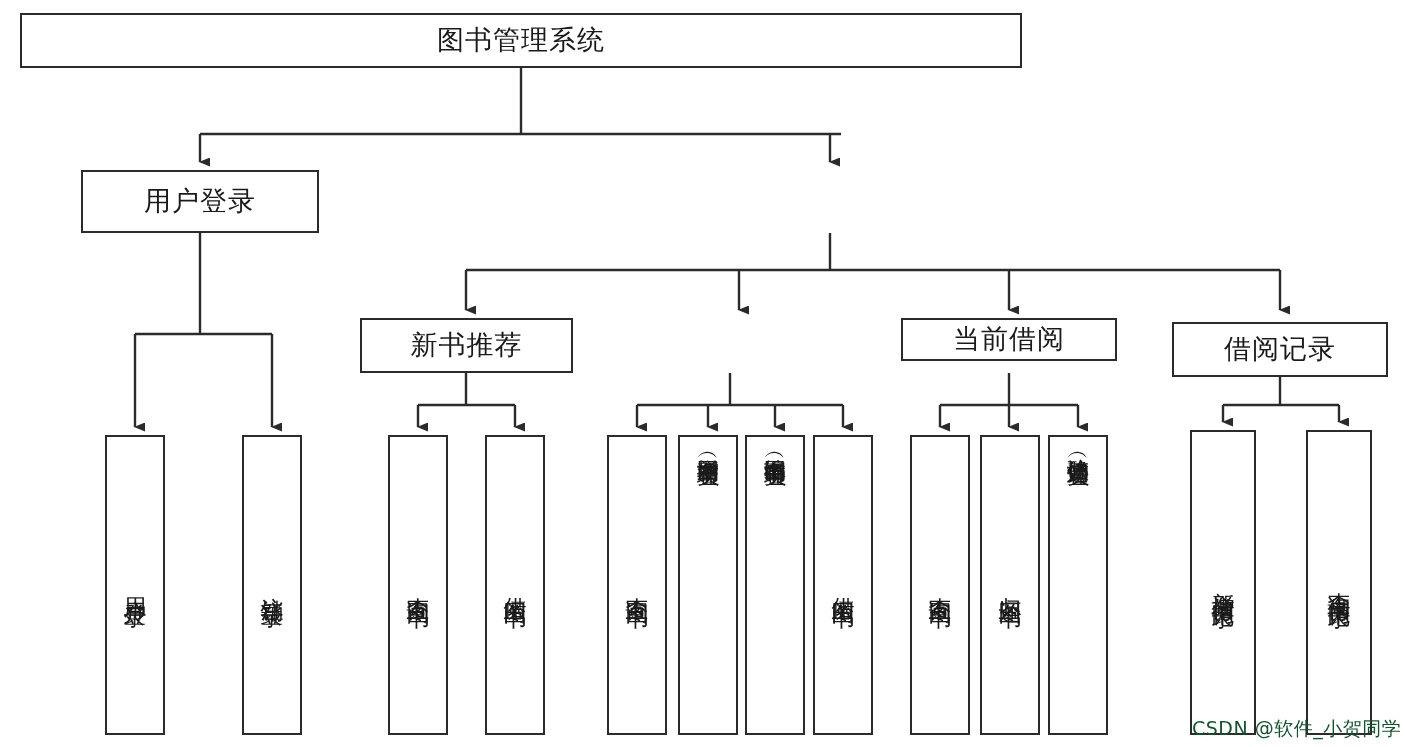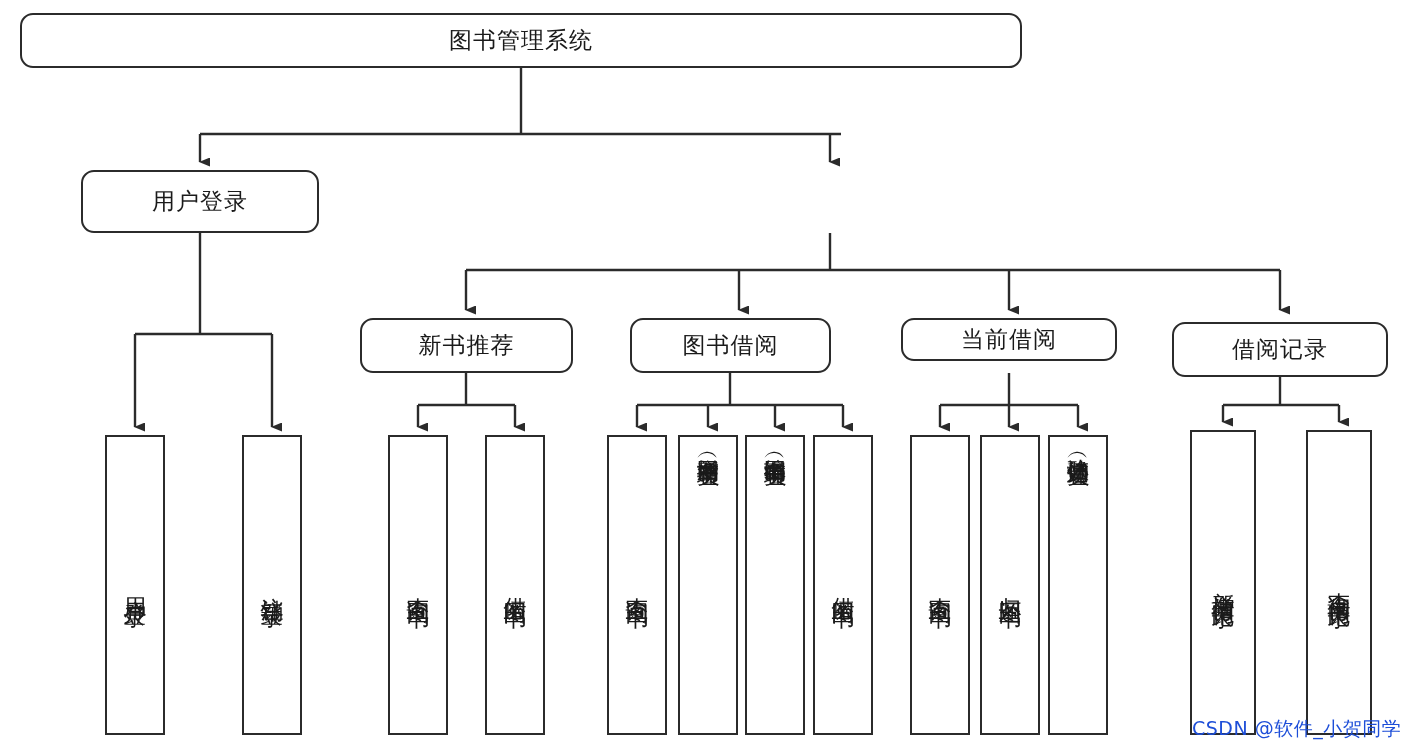--- a/index.html
+++ b/index.html
@@ -28,24 +28,23 @@
     position: absolute;
     box-sizing: border-box;
     background: #ffffff;
     border: 2px solid #2b2b2b;
     display: flex;
     align-items: center;
     justify-content: center;
     color: #1a1a1a;
   }
   .node.horiz {
-    font-size: 23px;
+    font-size: 27px;
     letter-spacing: 1px;
     line-height: 1.2;
-    border-radius: 13px;
   }
   .node.vert {
     align-items: center;
     justify-content: center;
   }
   .vlabel {
     writing-mode: vertical-rl;
     text-orientation: upright;
     font-size: 23px;
     line-height: 1.18;
@@ -53,21 +52,21 @@
     white-space: nowrap;
     color: #1a1a1a;
   }
   .vlabel.tight {
     letter-spacing: 1px;
     font-size: 22px;
   }
   .watermark {
     position: absolute;
     font-size: 19px;
-    color: #1d4ed8;
+    color: #14532d;
     white-space: nowrap;
     letter-spacing: 0.5px;
     font-family: "DejaVu Sans", "Liberation Sans", sans-serif;
   }
 </style>
 </head>
 <body>
 
 <div id="canvas">
 
@@ -125,23 +124,20 @@
     <span>图书管理系统</span>
   </div>
 
   <div class="node horiz" style="left:81px; top:170px; width:238px; height:63px;">
     <span>用户登录</span>
   </div>
 
   <div class="node horiz" style="left:360px; top:318px; width:213px; height:55px;">
     <span>新书推荐</span>
   </div>
-  <div class="node horiz" style="left:630px; top:318px; width:201px; height:55px;">
-    <span>图书借阅</span>
-  </div>
   <div class="node horiz" style="left:901px; top:318px; width:216px; height:43px;">
     <span>当前借阅</span>
   </div>
   <div class="node horiz" style="left:1172px; top:322px; width:216px; height:55px;">
     <span>借阅记录</span>
   </div>
 
   <div class="node vert" style="left:105px; top:435px; width:60px; height:300px;">
     <span class="vlabel">用户登录</span>
   </div>

